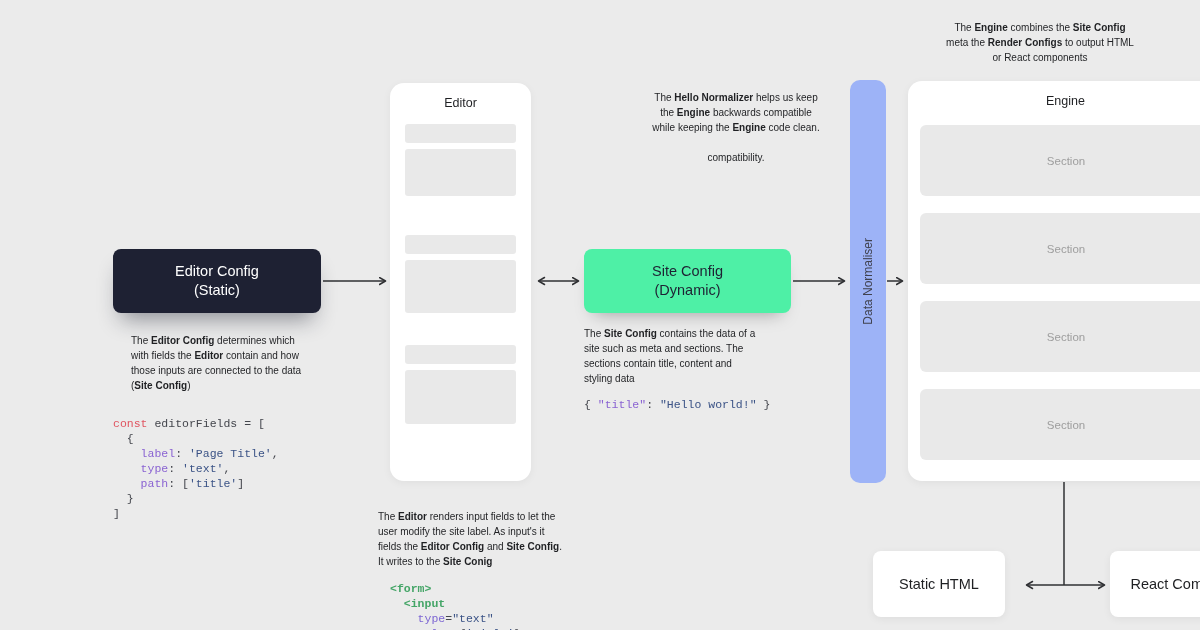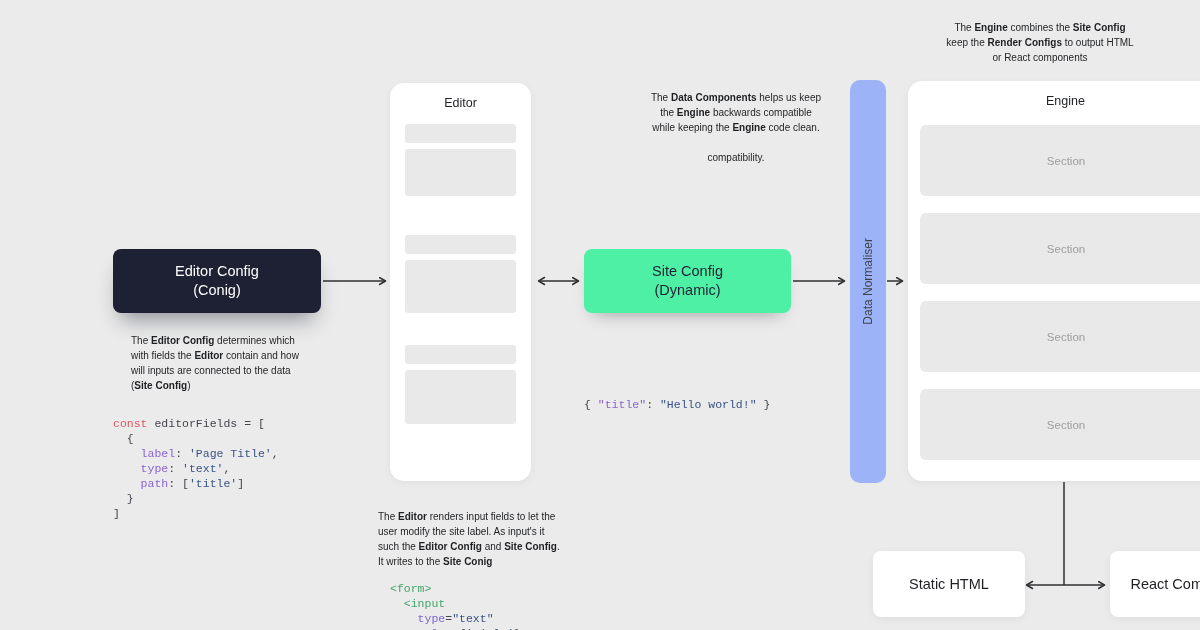--- a/index.html
+++ b/index.html
@@ -24,21 +24,21 @@
   .node-white{background:var(--c-card);color:var(--c-text);box-shadow:0 2px 8px rgba(0,0,0,.06);}
   .vbar{position:absolute;left:850px;top:80px;width:36px;height:403px;border-radius:10px;background:var(--c-blue_bar);display:flex;align-items:center;justify-content:center;}
   .vbar-label{writing-mode:vertical-rl;transform:rotate(180deg);font-size:12px;color:#40424f;}
   .section{position:absolute;left:12px;width:292px;height:71px;border-radius:6px;background:var(--c-placeholder);display:flex;align-items:center;justify-content:center;font-size:11.5px;color:var(--c-muted);}
   .code{position:absolute;font-family:"Liberation Mono","DejaVu Sans Mono",monospace;font-size:11.5px;line-height:15px;white-space:pre;}
   .code-line{white-space:pre;}
   .tok-kw{color:var(--c-code_keyword);margin-top:28px;}
   .tok-prop{color:var(--c-code_prop);}
   .tok-str{color:var(--c-code_string);}
   .tok-plain{color:var(--c-code_plain);}
-  .tok-tag{color:var(--c-code_tag);}
+  .tok-tag{color:var(--c-code_tag);font-weight:bold;}
   .tok-attr{color:var(--c-code_attr);}
   .arrows{position:absolute;top:0;left:0;}
 </style>
 </head>
 <body>
 
 <div class="canvas">
 
   <svg class="arrows" width="1200" height="630" viewBox="0 0 1200 630">
     <defs>
@@ -48,64 +48,65 @@
     </defs>
     <line x1="323" y1="281" x2="385" y2="281" stroke="#2f3033" stroke-width="1.5" marker-end="url(#chev)"></line>
     <line x1="539" y1="281" x2="578" y2="281" stroke="#2f3033" stroke-width="1.5" marker-start="url(#chev)" marker-end="url(#chev)"></line>
     <line x1="793" y1="281" x2="844" y2="281" stroke="#2f3033" stroke-width="1.5" marker-end="url(#chev)"></line>
     <line x1="887" y1="281" x2="902" y2="281" stroke="#2f3033" stroke-width="1.5" marker-end="url(#chev)"></line>
     <path d="M1064,482 L1064,585" fill="none" stroke="#2f3033" stroke-width="1.5"></path>
     <line x1="1027" y1="585" x2="1064" y2="585" stroke="#2f3033" stroke-width="1.5" marker-start="url(#chev)"></line>
     <line x1="1064" y1="585" x2="1104" y2="585" stroke="#2f3033" stroke-width="1.5" marker-end="url(#chev)"></line>
   </svg>
 
-  <div class="note" style="left:890px;top:20px;width:300px;text-align:center;"><span>The </span><b>Engine</b><span> combines the </span><b>Site Config</b><br><span>keep the </span><b>Render Configs</b><span> to output HTML</span><br><span>or React components</span></div>
+  <div class="note" style="left:890px;top:20px;width:300px;text-align:center;"><span>The </span><b>Engine</b><span> combines the </span><b>Site Config</b><br><span>meta the </span><b>Render Configs</b><span> to output HTML</span><br><span>or React components</span></div>
 
-  <div class="note" style="left:645px;top:90px;width:182px;text-align:center;"><span>The </span><b>Data Components</b><span> helps us keep</span><br><span>the </span><b>Engine</b><span> backwards compatible</span><br><span>while keeping the </span><b>Engine</b><span> code clean.</span><br><br><span>compatibility.</span></div>
+  <div class="note" style="left:645px;top:90px;width:182px;text-align:center;"><span>The </span><b>Hello Normalizer</b><span> helps us keep</span><br><span>the </span><b>Engine</b><span> backwards compatible</span><br><span>while keeping the </span><b>Engine</b><span> code clean.</span><br><br><span>compatibility.</span></div>
 
   <div class="card" style="left:390px;top:83px;width:141px;height:398px;">
     <div class="card-title">Editor</div>
     <div class="ph" style="top:41px;height:19px;"></div>
     <div class="ph" style="top:66px;height:47px;"></div>
     <div class="ph" style="top:152px;height:19px;"></div>
     <div class="ph" style="top:177px;height:53px;"></div>
     <div class="ph" style="top:262px;height:19px;"></div>
     <div class="ph" style="top:287px;height:54px;"></div>
   </div>
 
   <div class="node node-dark" style="left:113px;top:249px;width:208px;height:64px;">
     <div>Editor Config</div>
-    <div>(Conig)</div>
+    <div>(Static)</div>
   </div>
 
-  <div class="note" style="left:131px;top:333px;width:225px;"><span>The </span><b>Editor Config</b><span> determines which</span><br><span>with fields the </span><b>Editor</b><span> contain and how</span><br><span>will inputs are connected to the data</span><br><span>(</span><b>Site Config</b><span>)</span></div>
+  <div class="note" style="left:131px;top:333px;width:225px;"><span>The </span><b>Editor Config</b><span> determines which</span><br><span>with fields the </span><b>Editor</b><span> contain and how</span><br><span>those inputs are connected to the data</span><br><span>(</span><b>Site Config</b><span>)</span></div>
   <div class="code" style="left:113px;top:416px;"><div class="code-line"><span class="tok-kw">const </span><span class="tok-plain">editorFields = [</span></div><div class="code-line"><span class="tok-plain">  {</span></div><div class="code-line"><span class="tok-plain">    </span><span class="tok-prop">label</span><span class="tok-plain">: </span><span class="tok-str">'Page Title'</span><span class="tok-plain">,</span></div><div class="code-line"><span class="tok-plain">    </span><span class="tok-prop">type</span><span class="tok-plain">: </span><span class="tok-str">'text'</span><span class="tok-plain">,</span></div><div class="code-line"><span class="tok-plain">    </span><span class="tok-prop">path</span><span class="tok-plain">: [</span><span class="tok-str">'title'</span><span class="tok-plain">]</span></div><div class="code-line"><span class="tok-plain">  }</span></div><div class="code-line"><span class="tok-plain">]</span></div></div>
 
   <div class="node node-green" style="left:584px;top:249px;width:207px;height:64px;">
     <div>Site Config</div>
     <div>(Dynamic)</div>
   </div>
 
+  <div class="note" style="left:584px;top:326px;width:225px;"><span>The </span><b>Site Config</b><span> contains the data of a</span><br><span>site such as meta and sections. The</span><br><span>sections contain title, content and</span><br><span>styling data</span></div>
   <div class="code" style="left:584px;top:397px;"><div class="code-line"><span class="tok-plain">{ </span><span class="tok-prop">"title"</span><span class="tok-plain">: </span><span class="tok-str">"Hello world!"</span><span class="tok-plain"> }</span></div></div>
 
   <div class="vbar">
     <span class="vbar-label">Data Normaliser</span>
   </div>
 
   <div class="card" style="left:908px;top:81px;width:315px;height:400px;">
     <div class="card-title">Engine</div>
     <div class="section" style="top:44px;">Section</div>
     <div class="section" style="top:132px;">Section</div>
     <div class="section" style="top:220px;">Section</div>
     <div class="section" style="top:308px;">Section</div>
   </div>
 
-  <div class="note" style="left:378px;top:509px;width:230px;"><span>The </span><b>Editor</b><span> renders input fields to let the</span><br><span>user modify the site label. As input's it</span><br><span>such the </span><b>Editor Config</b><span> and </span><b>Site Config</b><span>.</span><br><span>It writes to the </span><b>Site Conig</b></div>
+  <div class="note" style="left:378px;top:509px;width:230px;"><span>The </span><b>Editor</b><span> renders input fields to let the</span><br><span>user modify the site label. As input's it</span><br><span>fields the </span><b>Editor Config</b><span> and </span><b>Site Config</b><span>.</span><br><span>It writes to the </span><b>Site Conig</b></div>
   <div class="code" style="left:390px;top:581px;"><div class="code-line"><span class="tok-tag">&lt;form&gt;</span></div><div class="code-line"><span class="tok-plain">  </span><span class="tok-tag">&lt;input</span></div><div class="code-line"><span class="tok-plain">    </span><span class="tok-attr">type</span><span class="tok-plain">=</span><span class="tok-str">"text"</span></div><div class="code-line"><span class="tok-plain">    </span><span class="tok-attr">value</span><span class="tok-plain">=</span><span class="tok-plain">{</span><span class="tok-str">'title'</span><span class="tok-plain">}</span></div></div>
 
-  <div class="node node-white" style="left:873px;top:551px;width:152px;height:66px;border-radius:8px;">
+  <div class="node node-white" style="left:873px;top:551px;width:132px;height:66px;border-radius:8px;">
     <div>Static HTML</div>
   </div>
   <div class="node node-white" style="left:1110px;top:551px;width:165px;height:66px;border-radius:8px;">
     <div>React Components</div>
   </div>
 
 </div>
 
 </body></html>

